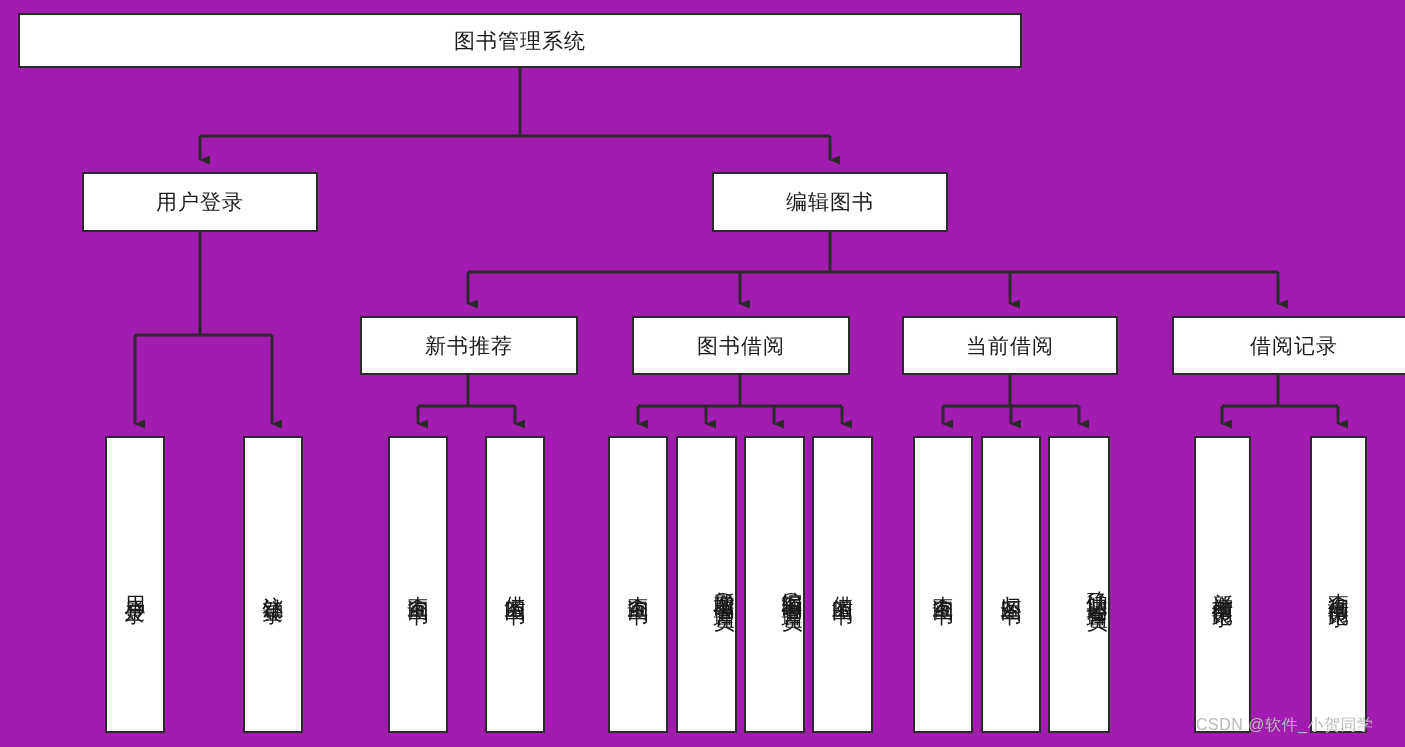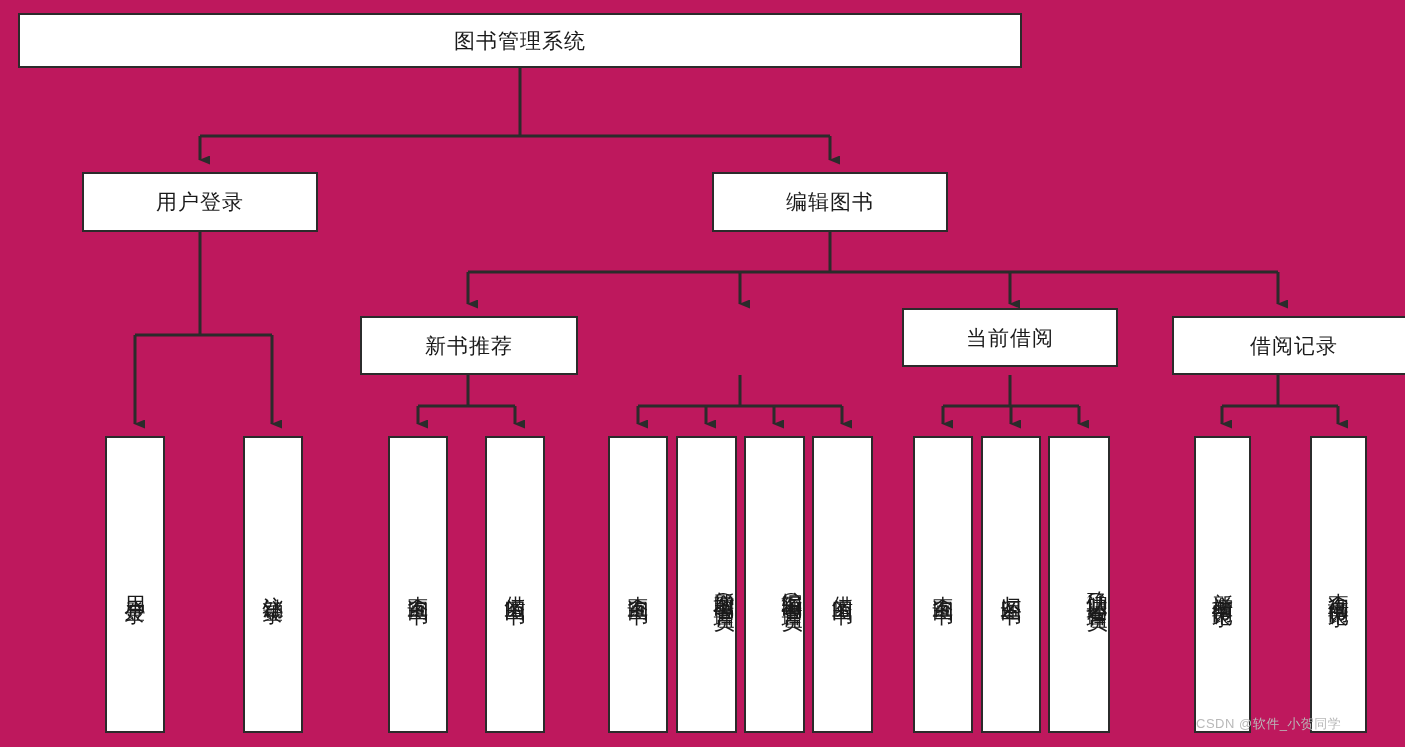--- a/index.html
+++ b/index.html
@@ -7,21 +7,21 @@
     padding: 0;
     background: #ffffff;
   }
   body {
     font-family: "Liberation Sans", "DejaVu Sans", sans-serif;
   }
   #canvas {
     position: relative;
     width: 1405px;
     height: 747px;
-    background: #be185d;
+    background: #a21caf;
     overflow: hidden;
   }
   #edges {
     position: absolute;
     left: 0;
     top: 0;
     width: 1405px;
     height: 747px;
     pointer-events: none;
   }
@@ -53,21 +53,21 @@
     align-items: flex-start;
     justify-content: center;
     padding-top: 6px;
   }
   .node.vert.short {
     align-items: center;
     padding-top: 0;
   }
   .watermark {
     position: absolute;
-    font-size: 13px;
+    font-size: 16px;
     color: #b9b9b9;
     white-space: nowrap;
     letter-spacing: 0.5px;
   }
 </style>
 </head>
 <body>
 
 <div id="canvas">
 
@@ -122,22 +122,23 @@
   </svg>
 
   <div class="node root horiz" style="left:18px; top:13px; width:1004px; height:55px;">图书管理系统</div>
 
   <div class="node horiz" style="left:82px; top:172px; width:236px; height:60px;">用户登录</div>
 
   <div class="node horiz" style="left:712px; top:172px; width:236px; height:60px;">编辑图书</div>
 
   <div class="node horiz" style="left:360px; top:316px; width:218px; height:59px;text-align:center;">新书推荐</div>
 
+  <div class="node horiz" style="left:632px; top:316px; width:218px; height:59px;">图书借阅</div>
 
-  <div class="node horiz" style="left:902px; top:308px; width:216px; height:59px;">当前借阅</div>
+  <div class="node horiz" style="left:902px; top:316px; width:216px; height:59px;">当前借阅</div>
 
   <div class="node horiz" style="left:1172px; top:316px; width:244px; height:59px;">借阅记录</div>
 
   <div class="node vert short" style="left:105px; top:436px; width:60px; height:297px;">用户登录</div>
 
   <div class="node vert short" style="left:243px; top:436px; width:60px; height:297px;">注销登录</div>
 
   <div class="node vert short" style="left:388px; top:436px; width:60px; height:297px;">查询图书</div>
 
   <div class="node vert short" style="left:485px; top:436px; width:60px; height:297px;">借阅图书</div>

